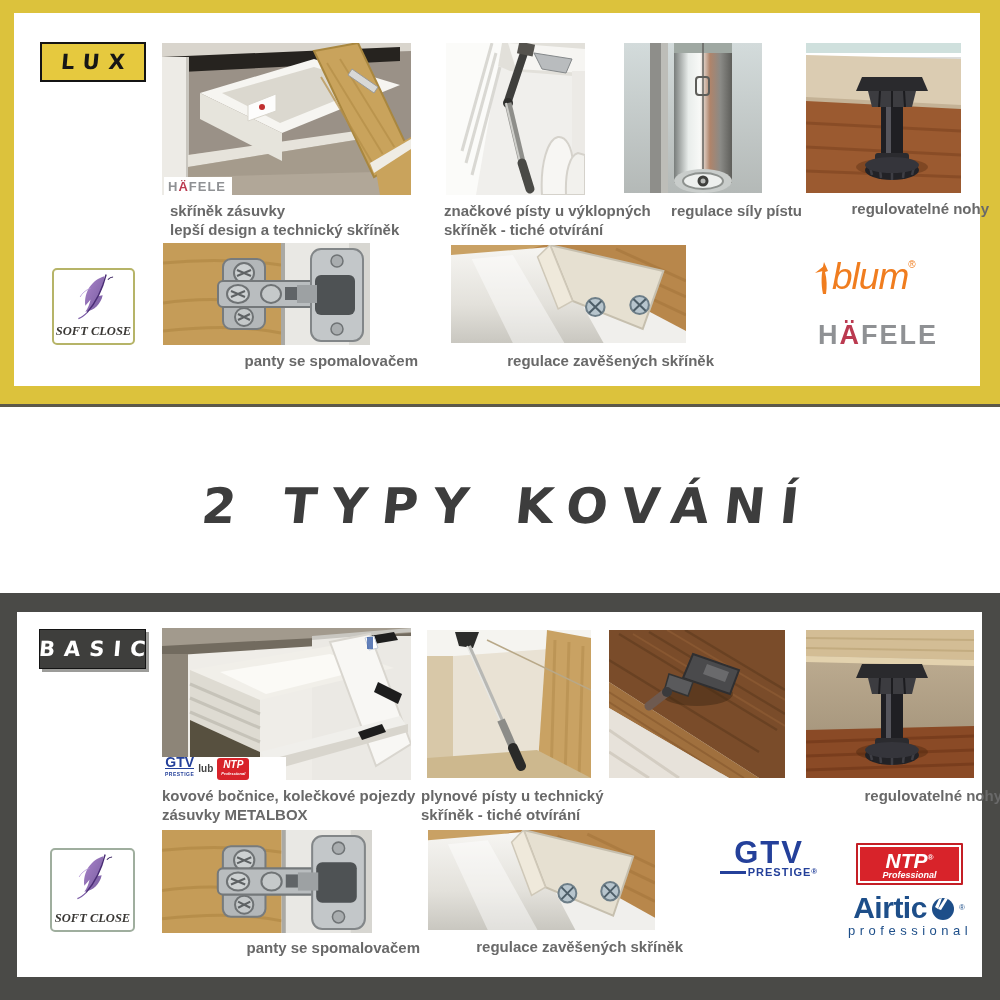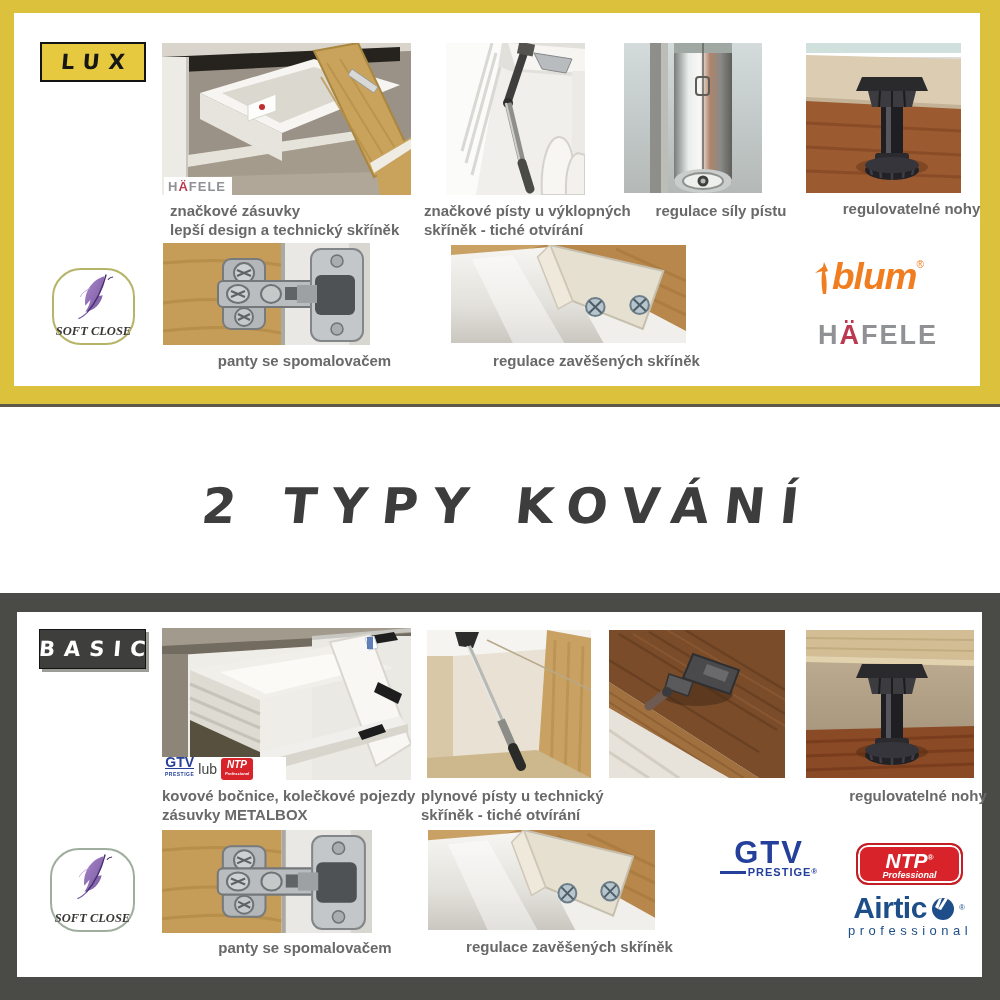--- a/index.html
+++ b/index.html
@@ -8,60 +8,60 @@
   .frame{position:absolute;left:0;width:1000px;height:407px;box-sizing:border-box;}
   .frame-lux{top:0;background:#dcc23c;border-bottom:3px solid #5c584a;}
   .frame-basic{top:593px;background:#4a4a47;}
   .inner{position:absolute;background:#fff;}
   .inner-lux{left:14px;top:13px;width:966px;height:373px;}
   .inner-basic{left:17px;top:19px;width:965px;height:365px;}
   .ph{position:absolute;overflow:hidden;background:#ddd;}
   .ph svg{display:block;width:100%;height:100%;}
   .cap{position:absolute;color:#696969;font-weight:700;font-size:15px;line-height:19px;}
   .cap span{display:block;white-space:nowrap;}
-  .cap.center{text-align:center;padding-left:28px;}
+  .cap.center{text-align:right;padding-left:28px;}
   .label-badge{position:absolute;display:flex;align-items:center;justify-content:center;box-sizing:border-box;}
   .label-badge span{display:inline-block;transform:skewX(-5deg);
       font-family:"DejaVu Sans",sans-serif;font-weight:700;font-size:21px;letter-spacing:9px;text-indent:9px;}
   .badge-lux{background:#e6c93e;border:2px solid #141414;color:#161616;}
   .badge-basic{background:#3e3e3c;border:1px solid #141414;color:#ffffff;box-shadow:3px 3px 0 #9c9c99;}
   .heading{position:absolute;left:0;width:1000px;top:478px;text-align:center;color:#3d3d3d;}
   .heading span{display:inline-block;transform:skewX(-6deg);
       font-family:"DejaVu Sans",sans-serif;font-weight:700;font-size:49px;letter-spacing:15px;text-indent:15px;white-space:nowrap;}
-  .badge-soft{position:absolute;background:#fff;border-radius:29px;box-sizing:border-box;}
+  .badge-soft{position:absolute;background:#fff;border-radius:5px;box-sizing:border-box;}
   .badge-soft svg{position:absolute;top:1px;left:50%;transform:translateX(-47%);width:58px;height:52px;}
   .soft-text{position:absolute;left:0;right:0;bottom:4px;text-align:center;
       font-family:"Liberation Serif",serif;font-style:italic;font-weight:600;font-size:12.5px;color:#3a3835;}
   .blum{position:absolute;display:flex;align-items:flex-start;}
-  .blum-txt{font-style:italic;font-weight:700;font-size:37px;line-height:38px;letter-spacing:-1px;color:#f07d1f;}
+  .blum-txt{font-style:italic;font-weight:400;font-size:37px;line-height:38px;letter-spacing:-1px;color:#f07d1f;}
   .blum sup{font-size:10px;color:#f07d1f;line-height:10px;margin-top:2px;}
   .hafele{position:absolute;font-weight:700;font-size:27px;letter-spacing:2px;color:#8f9194;white-space:nowrap;}
   .hafele .ha,.hov .ha{color:#bb3a50;}
   .hov{position:absolute;left:2px;bottom:0;background:#fff;padding:2px 6px 1px 4px;
        font-weight:700;font-size:13px;letter-spacing:1px;color:#8f9194;white-space:nowrap;}
   .gtv{position:absolute;color:#24409a;text-align:center;}
   .g-main{display:block;font-size:31px;font-weight:800;letter-spacing:2px;line-height:27px;}
   .g-sub{display:flex;align-items:center;justify-content:center;font-size:11px;font-weight:700;letter-spacing:1px;}
   .g-line{width:26px;height:3px;background:#24409a;margin-right:2px;}
   .gtv sup,.airtic sup{font-size:8px;line-height:8px;}
-  .ntp{position:absolute;background:#d8232a;border-radius:12px;border:2px solid #c41e25;
+  .ntp{position:absolute;background:#d8232a;border-radius:1px;border:2px solid #c41e25;
        box-shadow:inset 0 0 0 2px #fff;color:#fff;display:flex;flex-direction:column;
        align-items:center;justify-content:center;box-sizing:border-box;}
   .n-main{font-size:21px;font-weight:800;font-style:italic;line-height:19px;}
   .n-main sup{font-size:8px;}
   .n-sub{font-size:9px;font-weight:700;font-style:italic;}
   .airtic{position:absolute;color:#1d4e89;text-align:center;}
   .a-top{display:flex;align-items:center;justify-content:center;gap:3px;}
   .a-main{font-size:30px;font-weight:800;letter-spacing:-.5px;line-height:28px;}
   .a-sub{font-size:13px;letter-spacing:4.5px;font-weight:500;margin-top:1px;}
   .ovl{position:absolute;left:0;bottom:0;width:124px;height:23px;background:#fff;display:flex;
        align-items:center;gap:4px;padding:0 3px;box-sizing:border-box;}
   .m-gtv{color:#24409a;font-weight:800;font-size:14px;line-height:11px;text-align:center;}
   .m-gtv small{display:block;font-size:5px;letter-spacing:.5px;border-top:1.5px solid #24409a;font-weight:700;}
-  .m-lub{font-size:14px;font-weight:400;color:#444;}
+  .m-lub{font-size:10px;font-weight:700;color:#444;}
   .m-ntp{background:#d8232a;color:#fff;border-radius:3px;font-weight:800;font-size:10px;
          font-style:italic;padding:2px 4px;line-height:9px;text-align:center;}
   .m-ntp small{display:block;font-size:4px;font-weight:700;}
 </style>
 </head>
 <body>
 
 <div class="canvas">
 
   <div class="frame frame-lux">
@@ -162,24 +162,24 @@
         <rect x="75" y="64" width="22" height="48" fill="#1f1f23"></rect>
         <rect x="80" y="64" width="5" height="48" fill="#55555c"></rect>
         <rect x="69" y="110" width="34" height="12" rx="3" fill="#2b2b2f"></rect>
         <ellipse cx="86" cy="127" rx="27" ry="10" fill="#222226"></ellipse>
         <path d="M64,124 L66,132 M74,126 L75,135 M86,127 L86,137 M98,126 L97,135 M108,124 L106,132" stroke="#3e3e44" stroke-width="2.5"></path>
         <ellipse cx="86" cy="122" rx="27" ry="8" fill="#35353b"></ellipse>
       </svg>
     </div>
 
     <div class="cap" style="left:170px;top:201px;">
-      <span>značkové zásuvky</span>
+      <span>skříněk zásuvky</span>
       <span>lepší design a technický skříněk</span>
     </div>
-    <div class="cap" style="left:424px;top:201px;">
+    <div class="cap" style="left:444px;top:201px;">
       <span>značkové písty u výklopných</span>
       <span>skříněk - tiché otvírání</span>
     </div>
     <div class="cap center" style="left:612px;top:201px;width:162px;">
       <span>regulace síly pístu</span>
     </div>
     <div class="cap center" style="left:806px;top:199px;width:155px;">
       <span>regulovatelné nohy</span>
     </div>
 

